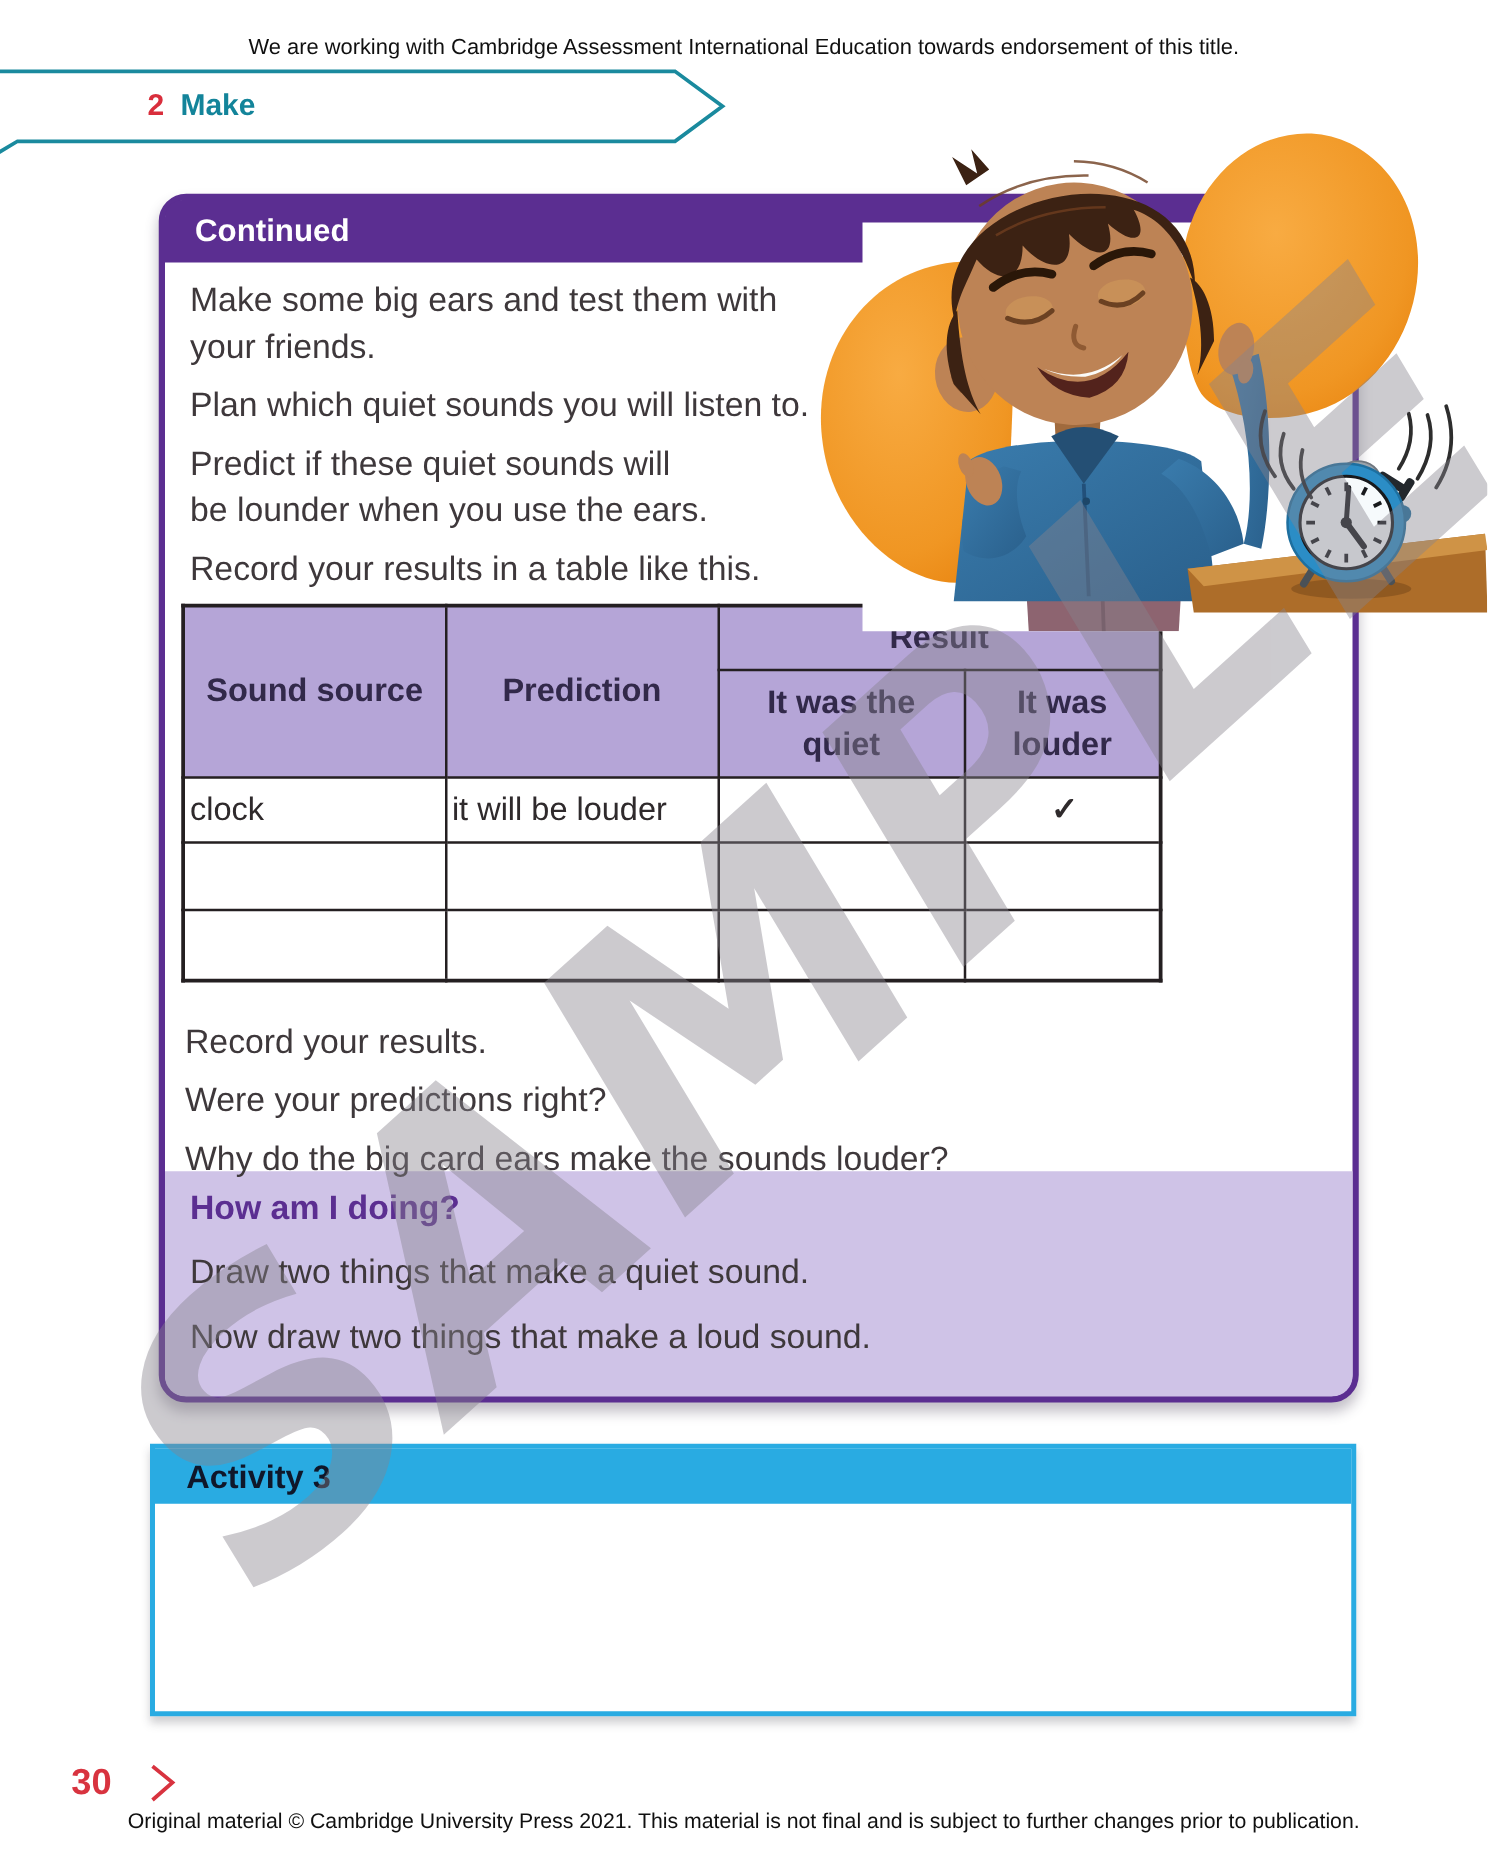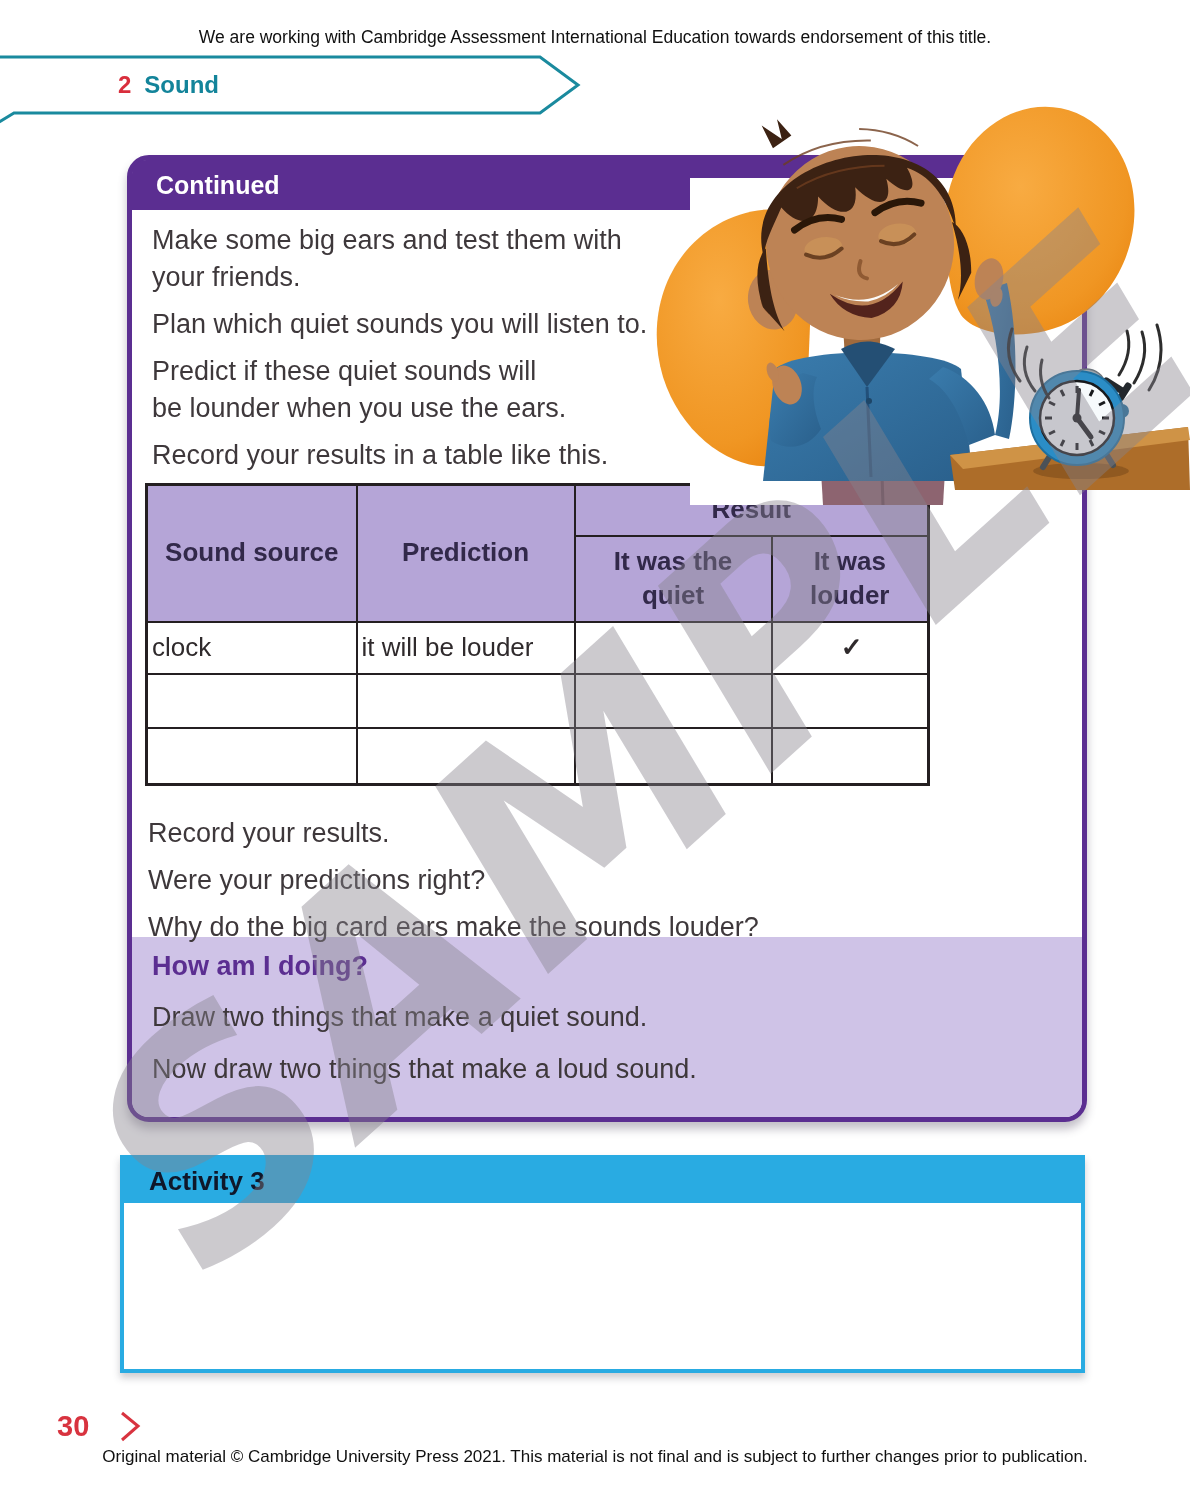--- a/index.html
+++ b/index.html
@@ -78,21 +78,21 @@
 
 <div class="page">
 
   <div class="notice">We are working with Cambridge Assessment International Education towards endorsement of this title.</div>
 
   <svg class="banner-svg" viewBox="0 0 600 80">
     <path d="M-6,4 L540,4 L578,32 L540,60 L14,60 L-6,72" fill="#ffffff" stroke="#1a8a9e" stroke-width="3"></path>
   </svg>
   <div class="banner-text">
     <span class="ch-num">2</span>
-    <span class="ch-title">Sound</span>
+    <span class="ch-title">Make</span>
   </div>
 
   <section class="continued-box">
     <div class="box-header">Continued</div>
     <div class="box-paras">
       <p>Make some big ears and test them with
 your friends.</p>
       <p>Plan which quiet sounds you will listen to.</p>
       <p>Predict if these quiet sounds will
 be lounder when you use the ears.</p>

